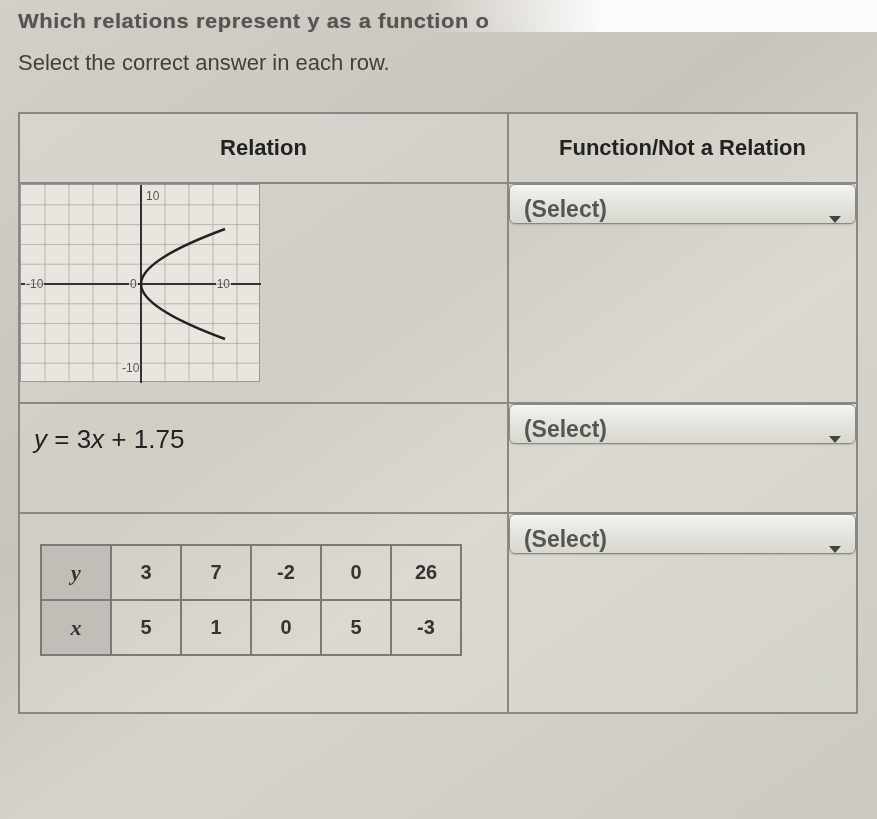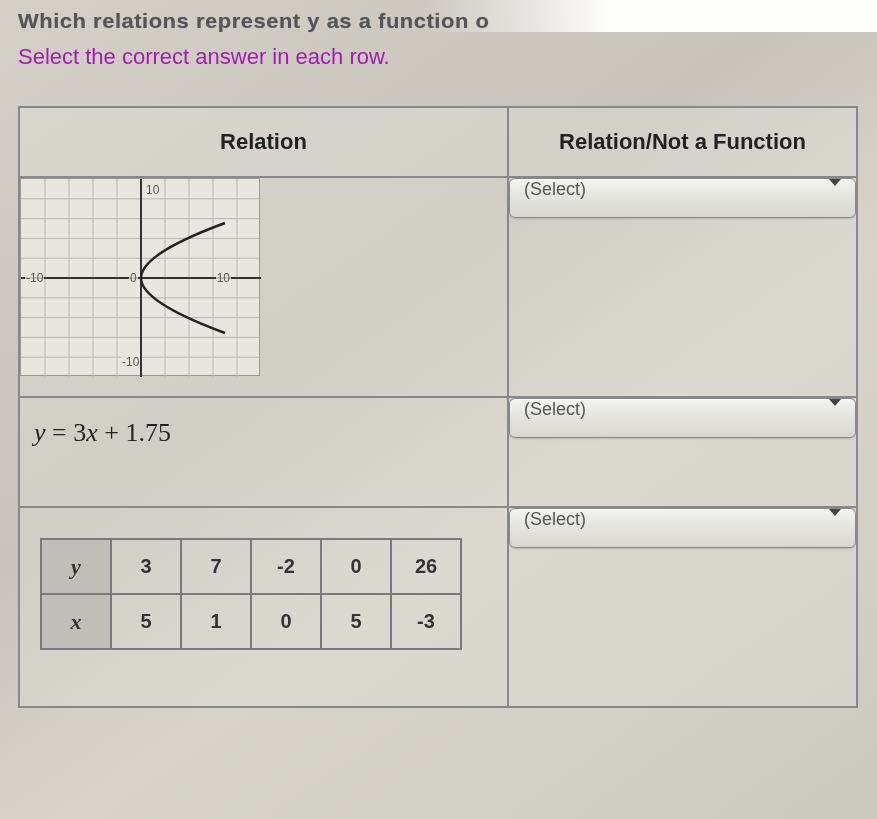--- a/index.html
+++ b/index.html
@@ -29,22 +29,22 @@
     position: absolute;
     top: 0;
     right: 0;
     width: 450px;
     height: 32px;
     background: linear-gradient(to right, rgba(255,255,255,0) 0%, rgba(255,255,255,0.95) 40%, rgba(255,255,255,0.95) 100%);
     pointer-events: none;
   }
   .instruction {
     font-size: 22px;
-    color: #a21caf;
-    margin-top: 8px;
+    color: #404040;
+    margin-top: 14px;
   }
   .main-table {
     margin: 20px 18px 0 18px;
     border-collapse: collapse;
     width: 840px;
     background: rgba(230,228,220,0.3);
   }
   .main-table td, .main-table th {
     border: 2px solid #888;
     padding: 0;
@@ -65,48 +65,49 @@
     height: 220px;
   }
   .relation-cell.eq-row { height: 110px; padding: 20px 14px; }
   .relation-cell.table-row { height: 200px; padding: 30px 20px; }
   .answer-cell {
     padding: 14px;
     vertical-align: top;
   }
   .select-box {
     display: flex;
-    align-items: flex-start;
+    align-items: flex-end;
     justify-content: space-between;
     background: linear-gradient(to bottom, #f4f4f0 0%, #e4e4de 50%, #d8d8d0 100%);
     border: 1px solid #888;
     border-radius: 6px;
     height: 40px;
     padding: 0 14px;
     color: #555;
-    font-size: 18px;
+    font-size: 23px;
     cursor: pointer;
     box-shadow: inset 0 1px 0 rgba(255,255,255,0.5), 0 1px 2px rgba(0,0,0,0.15);
+    font-weight: bold;
   }
   .caret {
     width: 0; height: 0;
     border-left: 6px solid transparent;
     border-right: 6px solid transparent;
     border-top: 7px solid #444;
   }
   .graph-box {
     width: 240px;
     height: 198px;
     background: #e8e6df;
     border: 1px solid #999;
     position: relative;
     text-align: right;
   }
   .equation {
-    font-family: Liberation Serif, serif;
+    font-family: Liberation Sans, sans-serif;
     font-size: 26px;
     color: #222;
     font-style: italic;
   }
   .equation .num { font-style: normal; }
   .data-table {
     border-collapse: collapse;
   }
   .data-table td, .data-table th {
     border: 2px solid #7a7a7a;
@@ -138,21 +139,21 @@
 
 <div class="header-area">
   <div class="cut-title">Which relations represent y as a function o</div>
   <div class="instruction">Select the correct answer in each row.</div>
 </div>
 
 <table class="main-table">
   <tbody>
       <tr>
     <th class="col-relation">Relation</th>
-    <th class="col-answer">Relation/Not a Function</th>
+    <th class="col-answer">Function/Not a Relation</th>
   </tr>
 
   <tr>
     <td class="relation-cell">
       <div class="graph-box">
         <svg width="240" height="198" viewBox="0 0 240 198">
           <g stroke="#b8b6ae" stroke-width="1">
             <line x1="24" y1="0" x2="24" y2="198"></line>
                 <line x1="48" y1="0" x2="48" y2="198"></line>
             <line x1="72" y1="0" x2="72" y2="198"></line>

